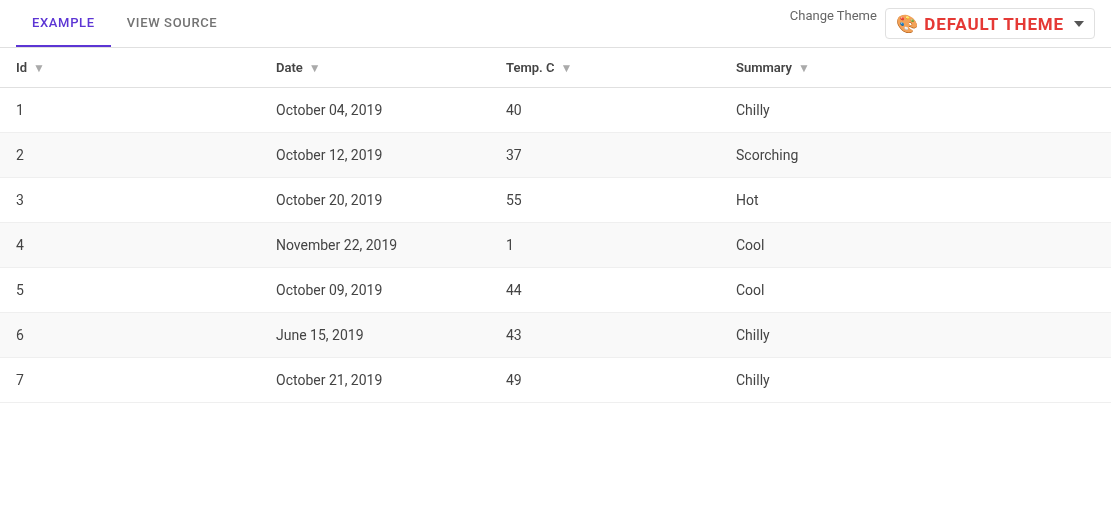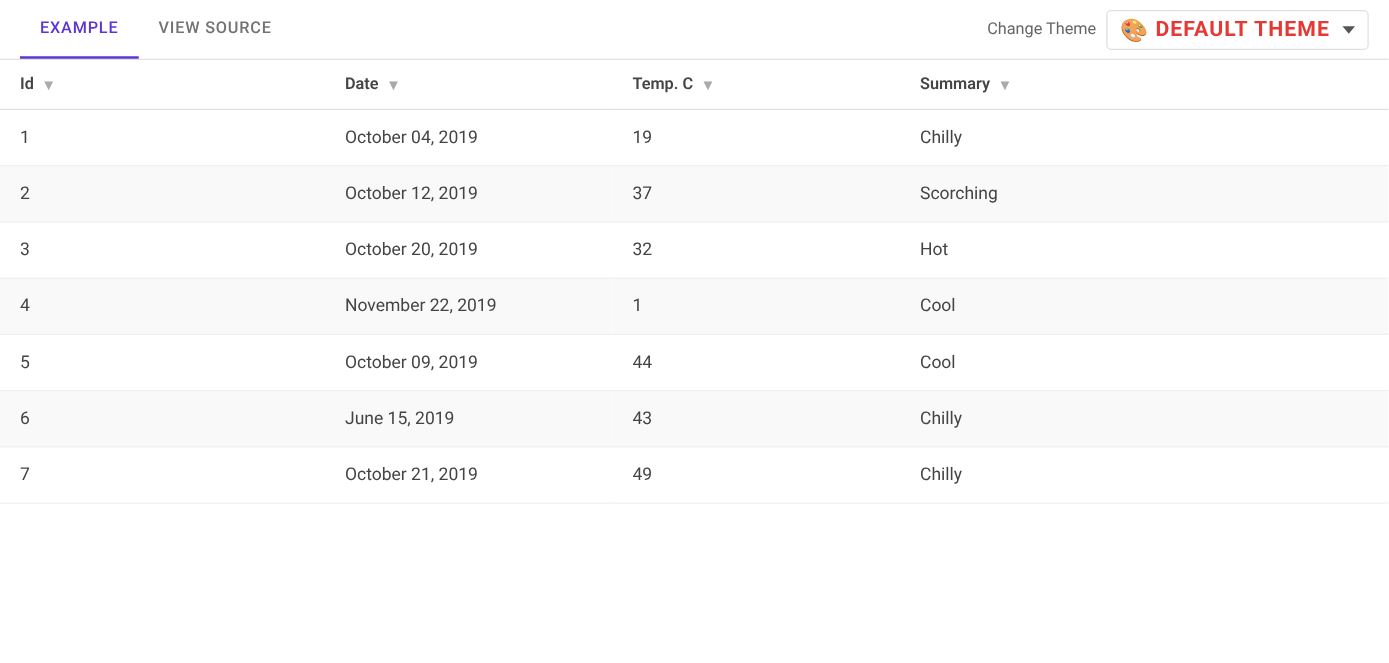--- a/index.html
+++ b/index.html
@@ -27,21 +27,21 @@
       border-bottom: 2px solid transparent;
       text-transform: uppercase;
       letter-spacing: 0.05em;
     }
     .tab.active {
       color: #5c35d4;
       border-bottom: 2px solid #5c35d4;
     }
     .tabs-right {
       display: flex;
-      align-items: center;
+      align-items: flex-start;
       gap: 8px;
     }
     .change-theme-text {
       font-size: 13px;
       color: #666;
     }
     .theme-badge {
       display: flex;
       align-items: center;
       gap: 6px;
@@ -188,33 +188,33 @@
             <span>Summary</span>
             <span class="filter-icon">▼</span>
           </div>
         </th>
       </tr>
     </thead>
     <tbody id="table-body">
     <tr>
           <td>1</td>
           <td>October 04, 2019</td>
-          <td>19</td>
+          <td>40</td>
           <td>Chilly</td>
         </tr>
         <tr>
           <td>2</td>
           <td>October 12, 2019</td>
           <td>37</td>
           <td>Scorching</td>
         </tr>
         <tr>
           <td>3</td>
           <td>October 20, 2019</td>
-          <td>32</td>
+          <td>55</td>
           <td>Hot</td>
         </tr>
         <tr>
           <td>4</td>
           <td>November 22, 2019</td>
           <td>1</td>
           <td>Cool</td>
         </tr>
         <tr>
           <td>5</td>

